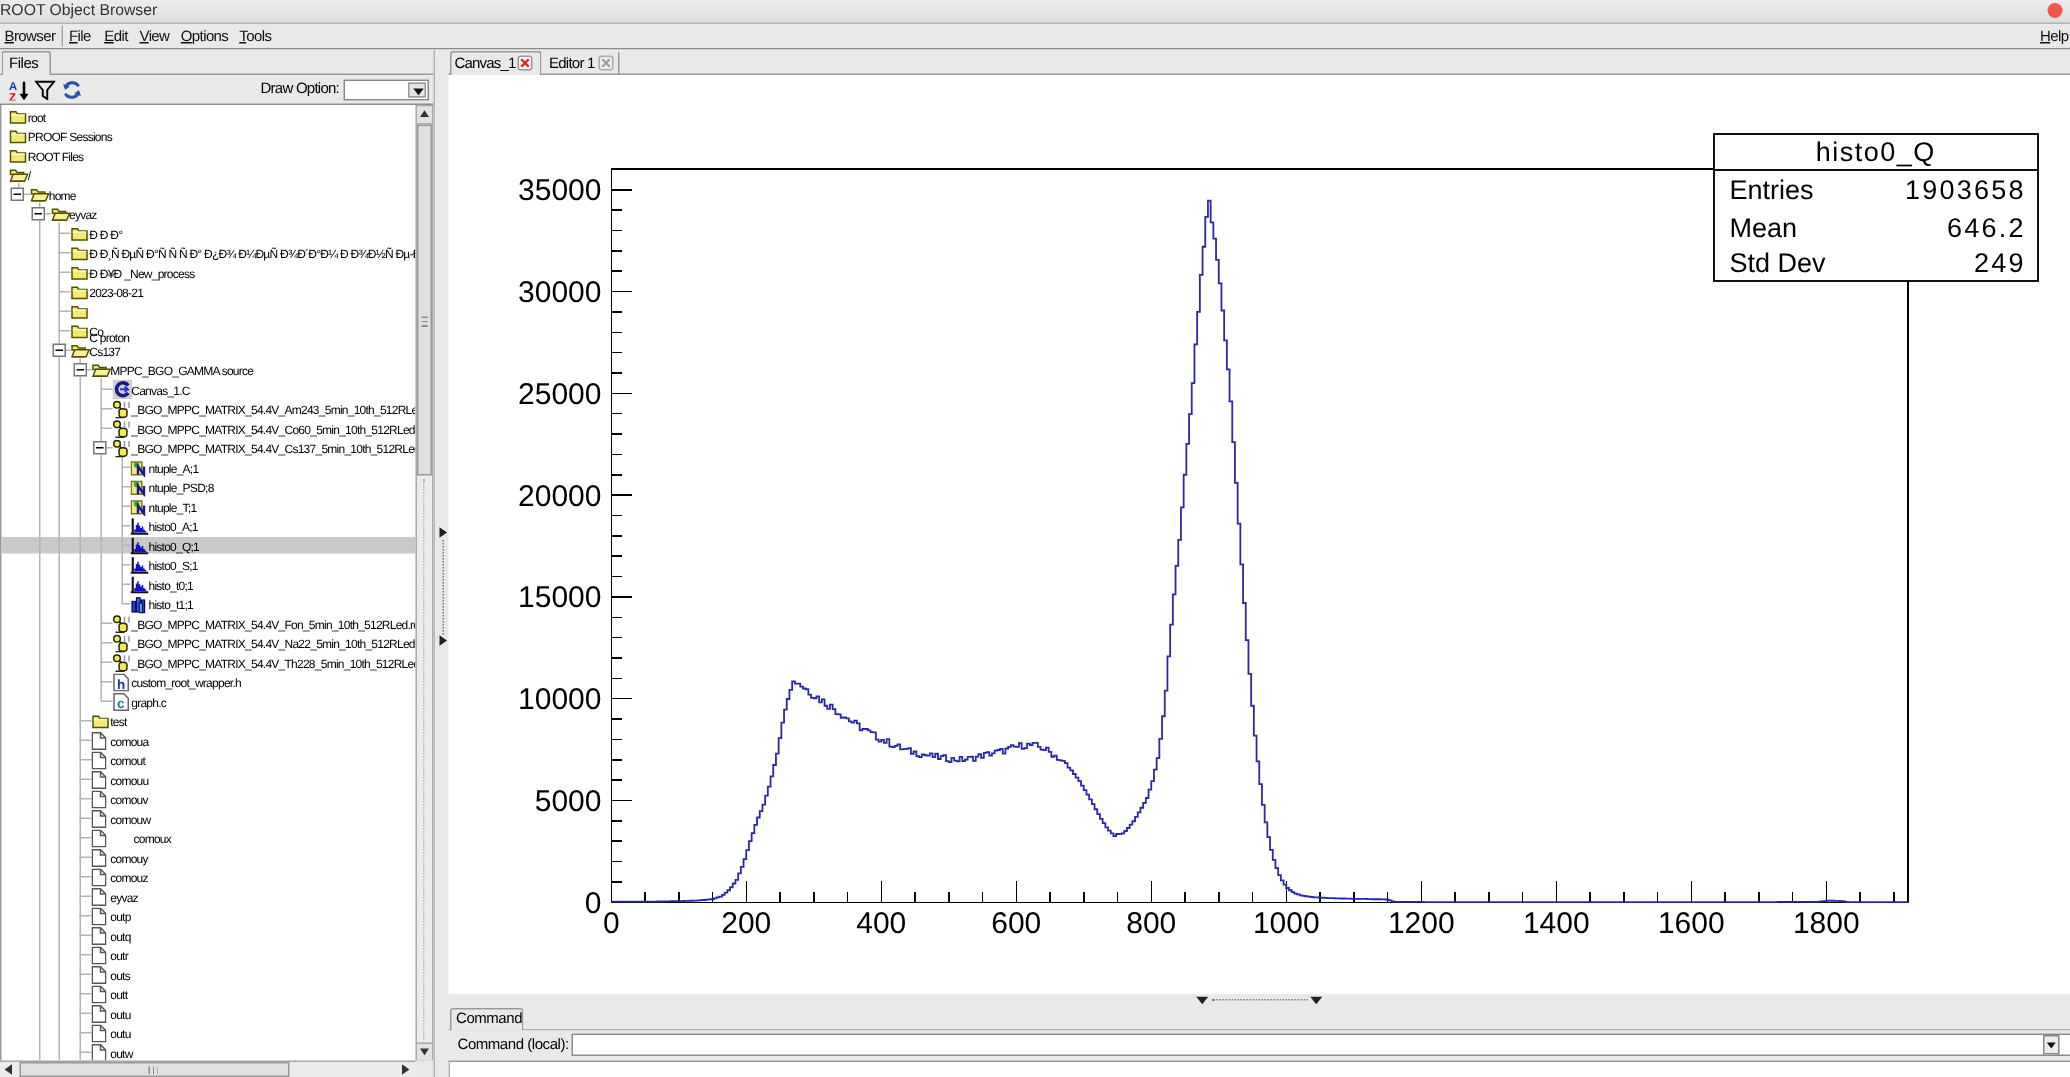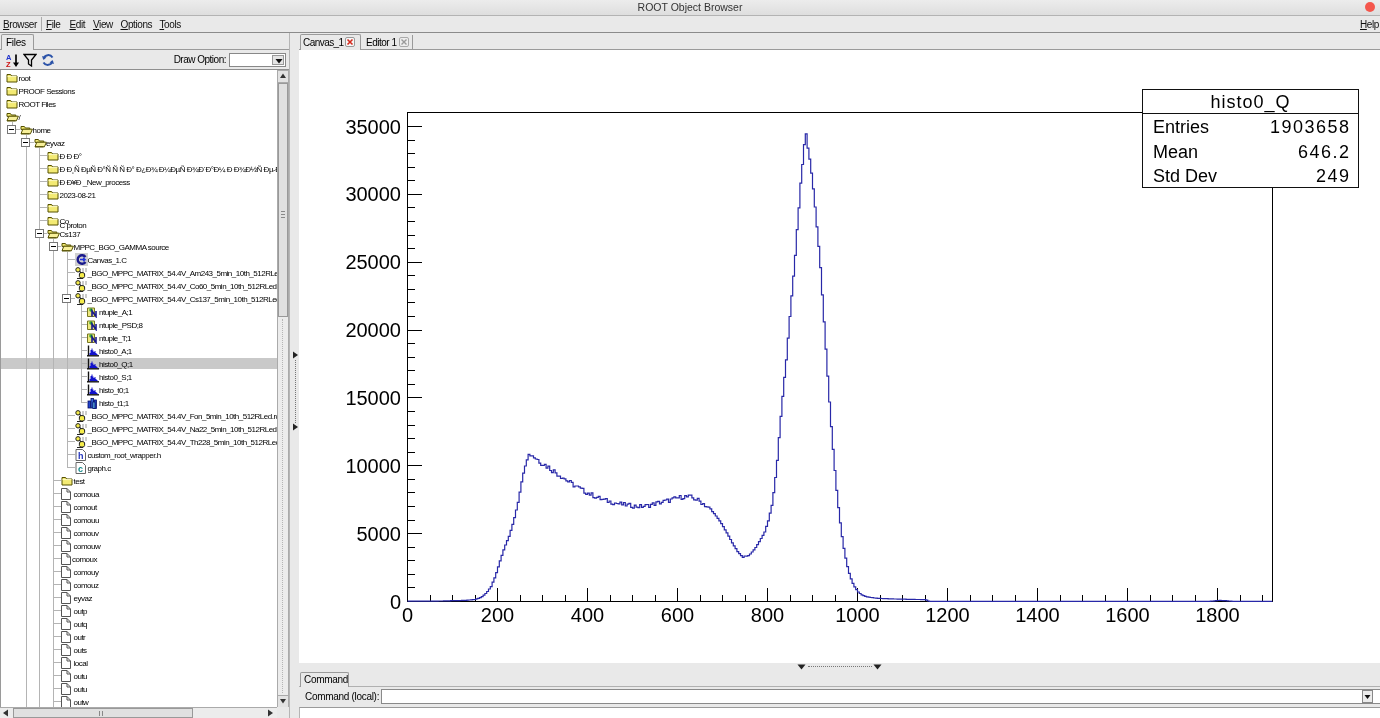--- a/index.html
+++ b/index.html
@@ -7,21 +7,21 @@
  -webkit-font-smoothing:antialiased}
 .abs{position:absolute}
 .trow{position:absolute;font-size:8px;letter-spacing:-0.5px;white-space:nowrap;color:#000;height:11px;line-height:11px}
 .menuitem{position:absolute;top:0;font-size:10px;letter-spacing:-0.4px;color:#111}
 .menuitem u{text-decoration:underline;text-underline-offset:1px}
 svg{display:block}
 </style></head>
 <body>
 
 <div class="abs" style="left:0;top:0;width:1380px;height:15px;background:linear-gradient(#ececec,#dedede);border-bottom:1px solid #b3b3b3">
- <div class="abs" style="left:0;top:1px;width:100%;text-align:center;font-size:10.5px;color:#333">ROOT Object Browser</div>
+ <div class="abs" style="left:0;top:1px;width:100%;text-align:left;font-size:10.5px;color:#333">ROOT Object Browser</div>
  <div class="abs" style="left:1365px;top:2px;width:10px;height:10px;border-radius:50%;background:#f4564c"></div>
 </div>
 
 <div class="abs" style="left:0;top:16px;width:1380px;height:16px;background:#e9e9e9;border-bottom:1px solid #8b8b8b">
  <div class="menuitem" style="left:3px;top:3px"><u>B</u>rowser</div>
  <div class="abs" style="left:41px;top:1px;width:1px;height:14px;background:#aaa"></div>
  <div class="menuitem" style="left:46px;top:3px"><u>F</u>ile</div>
  <div class="menuitem" style="left:69.5px;top:3px"><u>E</u>dit</div>
  <div class="menuitem" style="left:93px;top:3px"><u>V</u>iew</div>
  <div class="menuitem" style="left:120.5px;top:3px"><u>O</u>ptions</div>
@@ -427,21 +427,21 @@
       </svg>
     </div>
 <div class="trow" style="left:72.5px;top:470.5px">comouw</div>
 <div style="position:absolute;left:52.0px;top:488.0px;width:8.0px;height:1px;background:#b4b4b4"></div>
 <div style="position:absolute;left:60.0px;top:482.5px;line-height:0">
       <svg width="10" height="12" viewBox="0 0 10 12">
         <path d="M0.5 0.5 L6 0.5 L9.5 4 L9.5 11.5 L0.5 11.5 Z" fill="#fff" stroke="#555" stroke-width="1"></path>
         <path d="M6 0.5 L6 4 L9.5 4" fill="none" stroke="#555" stroke-width="1"></path>
       </svg>
     </div>
-<div class="trow" style="left:71px;top:483.5px">comoux</div>
+<div class="trow" style="left:88px;top:483.5px">comoux</div>
 <div style="position:absolute;left:52.0px;top:501.0px;width:8.0px;height:1px;background:#b4b4b4"></div>
 <div style="position:absolute;left:60.0px;top:495.5px;line-height:0">
       <svg width="10" height="12" viewBox="0 0 10 12">
         <path d="M0.5 0.5 L6 0.5 L9.5 4 L9.5 11.5 L0.5 11.5 Z" fill="#fff" stroke="#555" stroke-width="1"></path>
         <path d="M6 0.5 L6 4 L9.5 4" fill="none" stroke="#555" stroke-width="1"></path>
       </svg>
     </div>
 <div class="trow" style="left:72.5px;top:496.5px">comouy</div>
 <div style="position:absolute;left:52.0px;top:514.0px;width:8.0px;height:1px;background:#b4b4b4"></div>
 <div style="position:absolute;left:60.0px;top:508.5px;line-height:0">
@@ -491,21 +491,21 @@
       </svg>
     </div>
 <div class="trow" style="left:72.5px;top:574.5px">outs</div>
 <div style="position:absolute;left:52.0px;top:592.0px;width:8.0px;height:1px;background:#b4b4b4"></div>
 <div style="position:absolute;left:60.0px;top:586.5px;line-height:0">
       <svg width="10" height="12" viewBox="0 0 10 12">
         <path d="M0.5 0.5 L6 0.5 L9.5 4 L9.5 11.5 L0.5 11.5 Z" fill="#fff" stroke="#555" stroke-width="1"></path>
         <path d="M6 0.5 L6 4 L9.5 4" fill="none" stroke="#555" stroke-width="1"></path>
       </svg>
     </div>
-<div class="trow" style="left:72.5px;top:587.5px">local</div>
+<div class="trow" style="left:72.5px;top:587.5px">outt</div>
 <div style="position:absolute;left:52.0px;top:605.0px;width:8.0px;height:1px;background:#b4b4b4"></div>
 <div style="position:absolute;left:60.0px;top:599.5px;line-height:0">
       <svg width="10" height="12" viewBox="0 0 10 12">
         <path d="M0.5 0.5 L6 0.5 L9.5 4 L9.5 11.5 L0.5 11.5 Z" fill="#fff" stroke="#555" stroke-width="1"></path>
         <path d="M6 0.5 L6 4 L9.5 4" fill="none" stroke="#555" stroke-width="1"></path>
       </svg>
     </div>
 <div class="trow" style="left:72.5px;top:600.5px">outu</div>
 <div style="position:absolute;left:52.0px;top:618.0px;width:8.0px;height:1px;background:#b4b4b4"></div>
 <div style="position:absolute;left:60.0px;top:612.5px;line-height:0">

